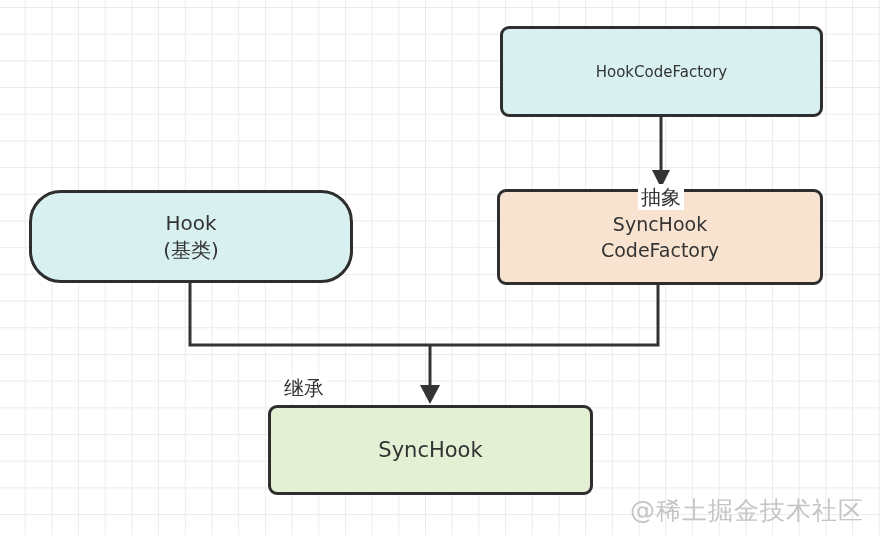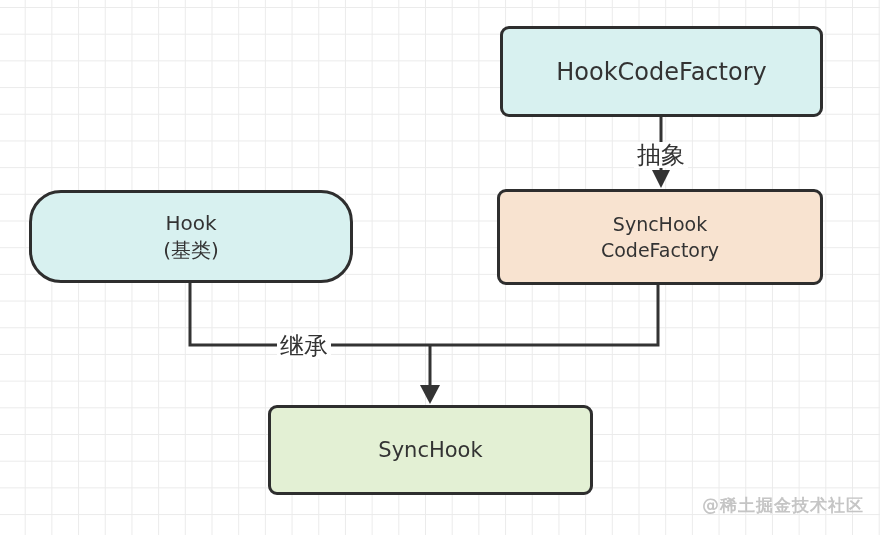--- a/index.html
+++ b/index.html
@@ -35,21 +35,21 @@
     justify-content: center;
     text-align: center;
     color: #333333;
     box-sizing: content-box;
   }
   .node .node-line { display: block; }
 
   .node-hookcodefactory {
     left: 500px; top: 26px; width: 317px; height: 85px;
     background: #d8f1f0;
-    font-size: 24px;
+    font-size: 15px;
   }
   .node-hook {
     left: 29px; top: 190px; width: 318px; height: 87px;
     background: #d8f1f0;
     font-size: 20px;
     line-height: 27px;
     border-radius: 32px;
   }
   .node-synchookcodefactory {
     left: 497px; top: 189px; width: 320px; height: 90px;
@@ -59,39 +59,39 @@
   }
   .node-synchook {
     left: 268px; top: 405px; width: 319px; height: 84px;
     background: #e3f0d4;
     font-size: 21px;
   }
 
   .edge-label {
     position: absolute;
     transform: translateX(-50%);
-    font-size: 24px;
+    font-size: 20px;
     color: #333333;
     background: #ffffff;
     padding: 0 3px;
     white-space: nowrap;
     line-height: 26px;
+    margin-top: 42px;
   }
   .edge-label-abstract { left: 661px; top: 142px; }
   .edge-label-inherit  { left: 304px; top: 333px; }
 
   .watermark {
     position: absolute;
     right: 16px;
     top: 494px;
-    font-size: 17px;
+    font-size: 25px;
     color: #c5c5c5;
     letter-spacing: 1px;
     white-space: nowrap;
-    font-weight: bold;
   }
 </style>
 </head>
 <body>
 
 <div class="canvas">
 
   <svg class="connector-layer" width="880" height="535" viewBox="0 0 880 535">
 
     <path d="M661 117 L661 172" stroke="#333333" stroke-width="3" fill="none"></path>

